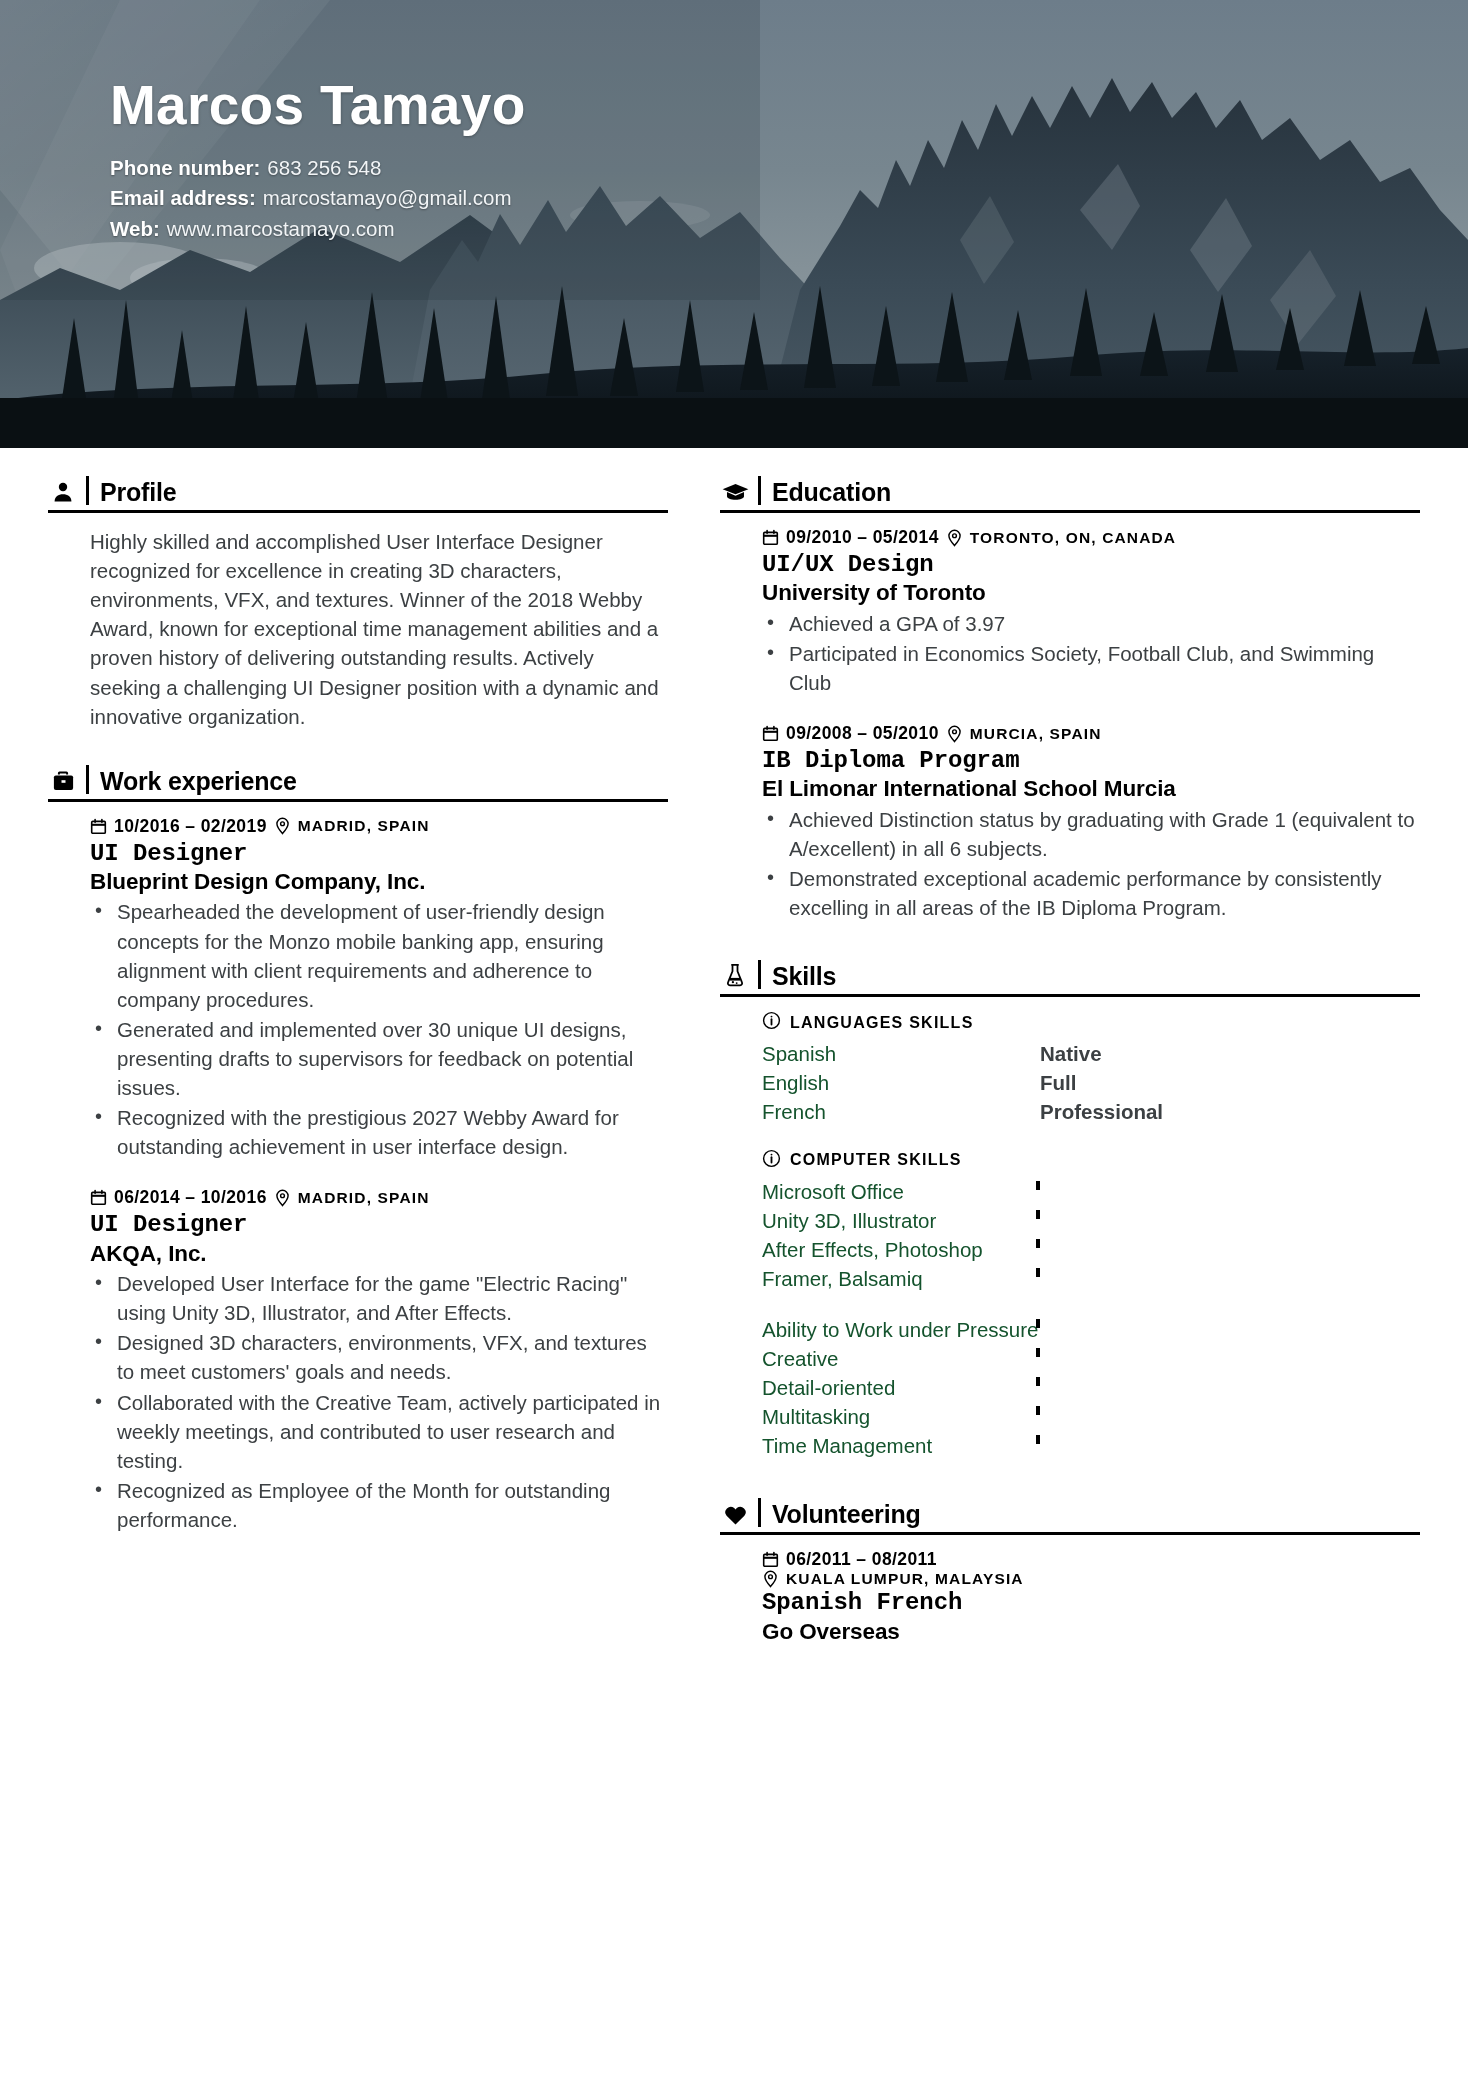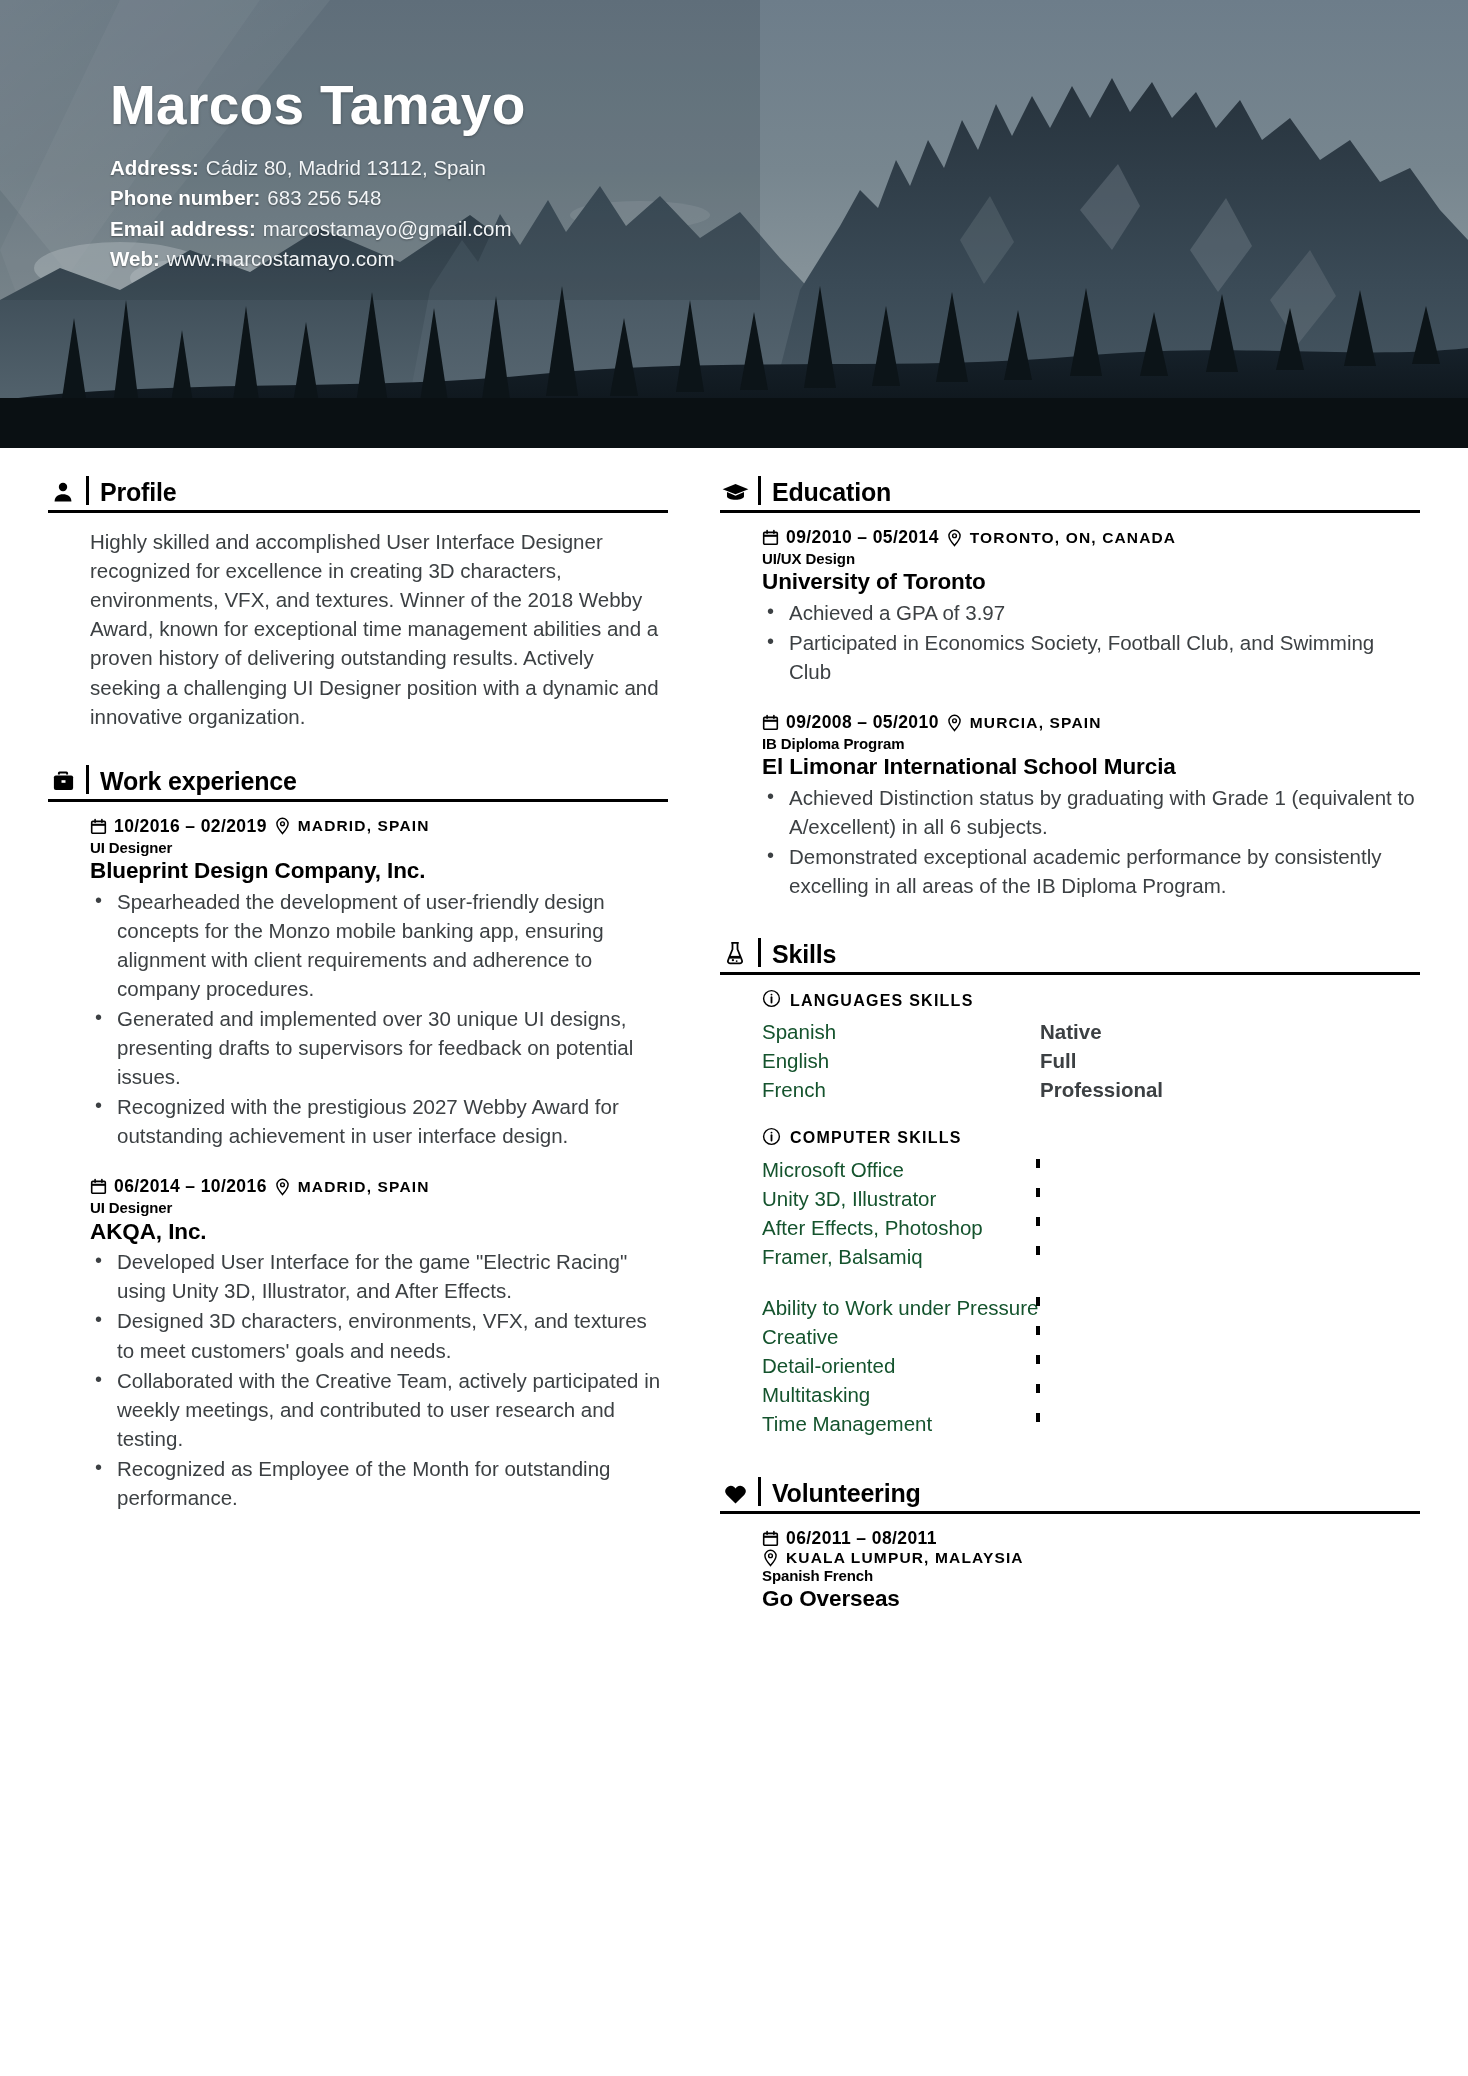--- a/index.html
+++ b/index.html
@@ -126,25 +126,26 @@
   }
   .meta-loc {
     font-size: 15.5px;
     font-weight: bold;
     color: #000000;
     letter-spacing: 1.15px;
   }
   .meta-icon { display: flex; align-items: center; }
 
   .entry-title {
-    font-size: 15px;
+    font-size: 24px;
     font-weight: bold;
     color: #000000;
     line-height: 1.22;
     letter-spacing: -0.1px;
+    font-family: Liberation Mono, monospace;
   }
   .entry-org {
     font-size: 22.5px;
     font-weight: bold;
     color: #000000;
     line-height: 1.22;
     letter-spacing: -0.1px;
   }
 
   .bullets { list-style: none; margin-top: 2px; }
@@ -316,23 +317,20 @@
       </g>
       <rect x="0" y="398" width="1468" height="50" fill="#0a1013"></rect>
 
       <rect x="0" y="0" width="760" height="300" fill="#1b242b" opacity="0.16"></rect>
     </svg>
 
     <div class="banner-inner">
       <div class="full-name">Marcos Tamayo</div>
 
       <div class="contact-line">
-        <span class="k">Address:</span><span class="v">Cádiz 80, Madrid 13112, Spain</span>
-      </div>
-      <div class="contact-line">
         <span class="k">Phone number:</span><span class="v">683 256 548</span>
       </div>
       <div class="contact-line">
         <span class="k">Email address:</span><span class="v">marcostamayo@gmail.com</span>
       </div>
       <div class="contact-line">
         <span class="k">Web:</span><span class="v">www.marcostamayo.com</span>
       </div>
     </div>
   </div>

